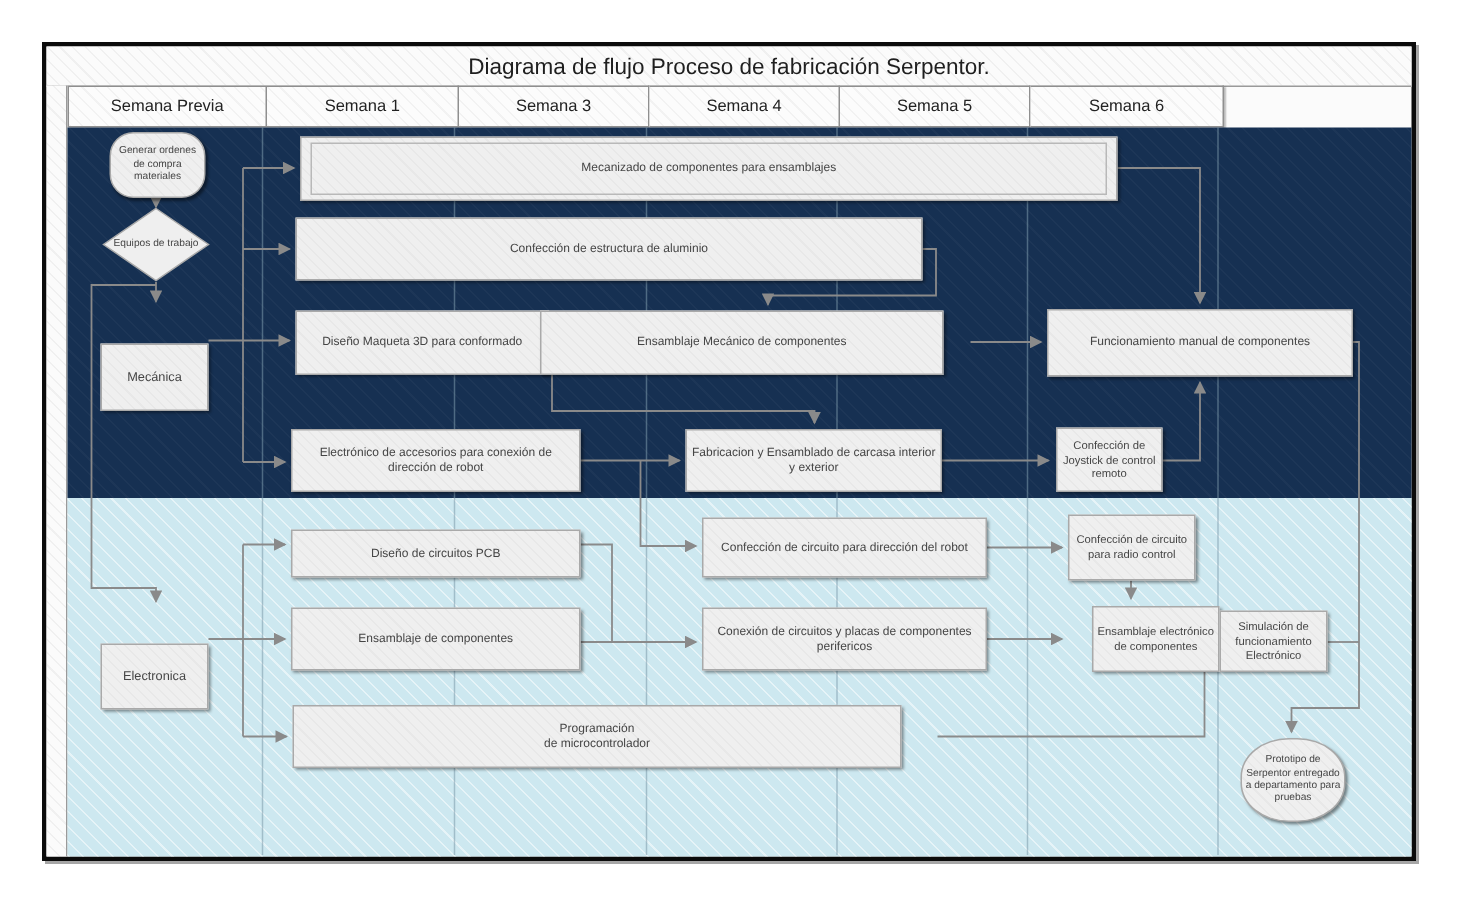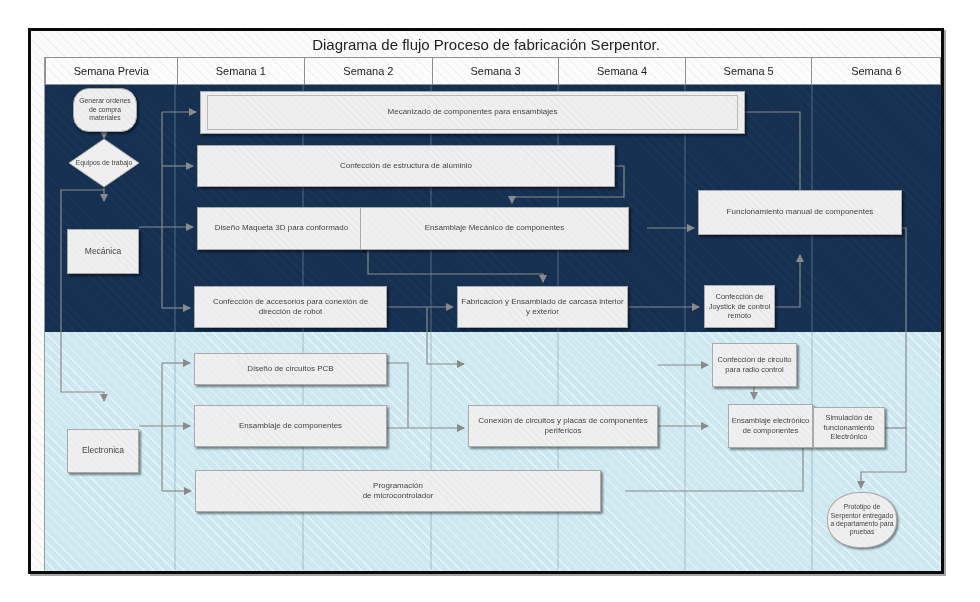--- a/index.html
+++ b/index.html
@@ -51,21 +51,20 @@
 
   <div class="title-row hatch">
     <span>Diagrama de flujo Proceso de fabricación Serpentor.</span>
   </div>
 
   <div class="left-strip hatch"></div>
 
   <div class="header-row">
     <div class="hcell" style="width:133px">Semana Previa</div>
     <div class="hcell" style="width:128px">Semana 1</div>
-    <div class="hcell" style="width:128px">Semana 2</div>
     <div class="hcell" style="width:127px">Semana 3</div>
     <div class="hcell" style="width:127px">Semana 4</div>
     <div class="hcell" style="width:127px">Semana 5</div>
     <div class="hcell" style="width:129px">Semana 6</div>
   </div>
 
   <div class="band-top"></div>
   <div class="band-bottom"></div>
 
   <svg class="wires" viewBox="0 0 980 602">
@@ -144,26 +143,26 @@
   </div>
 
   <div class="node" style="left:197px;top:207px;width:169px;height:43px">
     <span>Diseño Maqueta 3D para conformado</span>
   </div>
 
   <div class="node" style="left:360px;top:207px;width:269px;height:43px">
     <span>Ensamblaje Mecánico de componentes</span>
   </div>
 
-  <div class="node" style="left:698px;top:190px;width:204px;height:45px">
+  <div class="node" style="left:698px;top:206px;width:204px;height:45px">
     <span>Funcionamiento manual de componentes</span>
   </div>
 
   <div class="node" style="left:194px;top:286px;width:193px;height:42px">
-    <span>Confección de accesorios para conexión de dirección de robot</span>
+    <span>Electrónico de accesorios para conexión de dirección de robot</span>
   </div>
 
   <div class="node" style="left:457px;top:286px;width:171px;height:42px">
     <span>Fabricacion y Ensamblado de carcasa interior y exterior</span>
   </div>
 
   <div class="node sm" style="left:704px;top:285px;width:71px;height:43px">
     <span>Confección de Joystick de control remoto</span>
   </div>
 
@@ -172,20 +171,23 @@
   </div>
 
   <div class="node" style="left:194px;top:353px;width:193px;height:32px">
     <span>Diseño de circuitos PCB</span>
   </div>
 
   <div class="node" style="left:194px;top:405px;width:193px;height:42px">
     <span>Ensamblaje de componentes</span>
   </div>
 
+  <div class="node" style="left:468px;top:345px;width:190px;height:40px">
+    <span>Confección de circuito para dirección del robot</span>
+  </div>
 
   <div class="node sm" style="left:712px;top:343px;width:85px;height:44px">
     <span>Confección de circuito para radio control</span>
   </div>
 
   <div class="node" style="left:468px;top:405px;width:190px;height:42px">
     <span>Conexión de circuitos y placas de componentes perifericos</span>
   </div>
 
   <div class="node sm" style="left:728px;top:404px;width:85px;height:44px">

